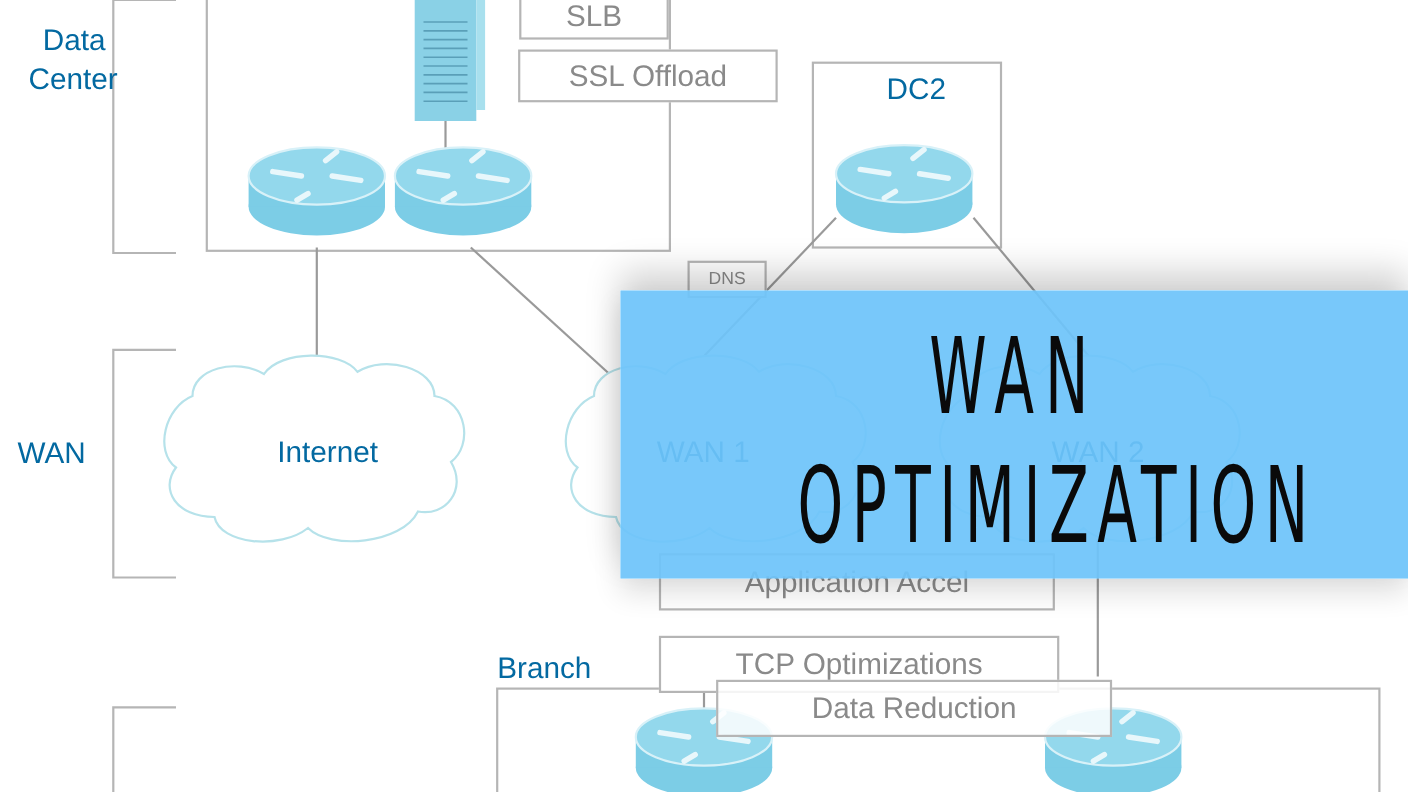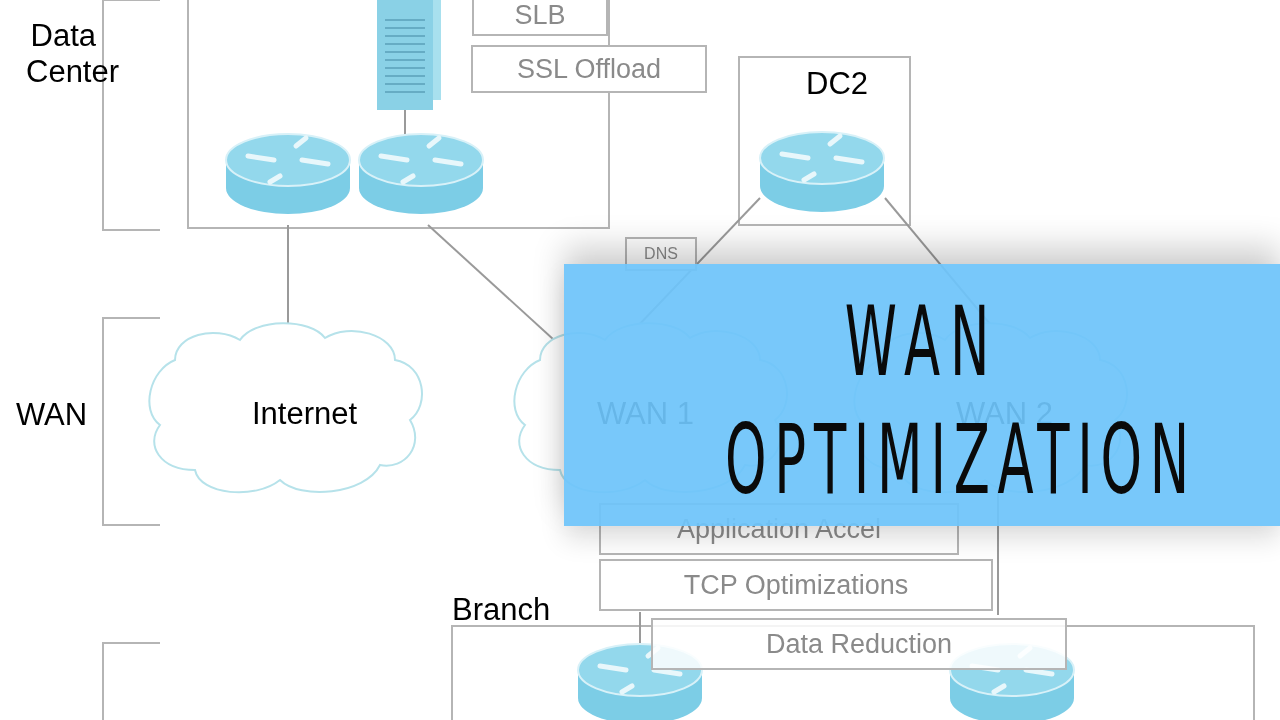--- a/index.html
+++ b/index.html
@@ -1,18 +1,18 @@
 <!DOCTYPE html>
 <html><head>
 <meta charset="utf-8">
 <style>
   html, body { margin:0; padding:0; }
   body { width:1280px; height:720px; overflow:hidden; background:#ffffff; position:relative; font-family:"Liberation Sans", sans-serif; }
   .abs { position:absolute; }
-  .lbl { color:#000000; font-size:31px; font-family:"Liberation Sans", sans-serif; }
+  .lbl { color:#0369a1; font-size:27px; font-family:"Liberation Sans", sans-serif; }
   .labelbox { position:absolute; border:2px solid #b5b5b5; background:#fff; box-sizing:border-box; color:#8a8a8a; font-size:27px; display:flex; align-items:center; justify-content:center; }
   svg.diagram { position:absolute; left:0; top:0; }
   .banner { position:absolute; left:564px; top:264px; width:716px; height:262px; background:rgba(110,196,250,0.93); box-shadow:0 -18px 30px rgba(0,0,0,0.18), 0 14px 24px rgba(0,0,0,0.12); }
   .banner-line { position:absolute; left:0; width:100%; text-align:center; color:#0a0a0a; font-family:"DejaVu Sans", sans-serif; font-weight:400; transform:scaleX(0.55); transform-origin:center; }
 </style>
 </head>
 <body>
 
 <svg class="diagram" width="1280" height="720">
   <defs>
@@ -93,19 +93,19 @@
 
 <div class="abs lbl" style="left:762px;top:66px;margin-left:44px;">DC2</div>
 
 <div class="labelbox" style="left:625px;top:237px;width:72px;height:34px;font-size:16px;">DNS</div>
 
 <div class="abs lbl" style="left:252px;top:396px;">Internet</div>
 <div class="abs lbl" style="left:597px;top:396px;">WAN 1</div>
 <div class="abs lbl" style="left:956px;top:396px;">WAN 2</div>
 
 <div class="labelbox" style="left:599px;top:503px;width:360px;height:52px;">Application Accel</div>
-<div class="labelbox" style="left:599px;top:559px;width:394px;height:52px;">TCP Optimizations</div>
-<div class="labelbox" style="left:651px;top:618px;width:416px;height:52px;background:rgba(255,255,255,0.85);">Data Reduction</div>
+<div class="labelbox" style="left:599px;top:578px;width:364px;height:52px;">TCP Optimizations</div>
+<div class="labelbox" style="left:651px;top:618px;width:360px;height:52px;background:rgba(255,255,255,0.85);">Data Reduction</div>
 
 <div class="banner">
   <div class="banner-line" style="top:22px;font-size:96px;letter-spacing:18px;">WAN</div>
   <div class="banner-line" style="top:140px;font-size:96px;letter-spacing:14px;">OPTIMIZATION</div>
 </div>
 
 </body></html>

